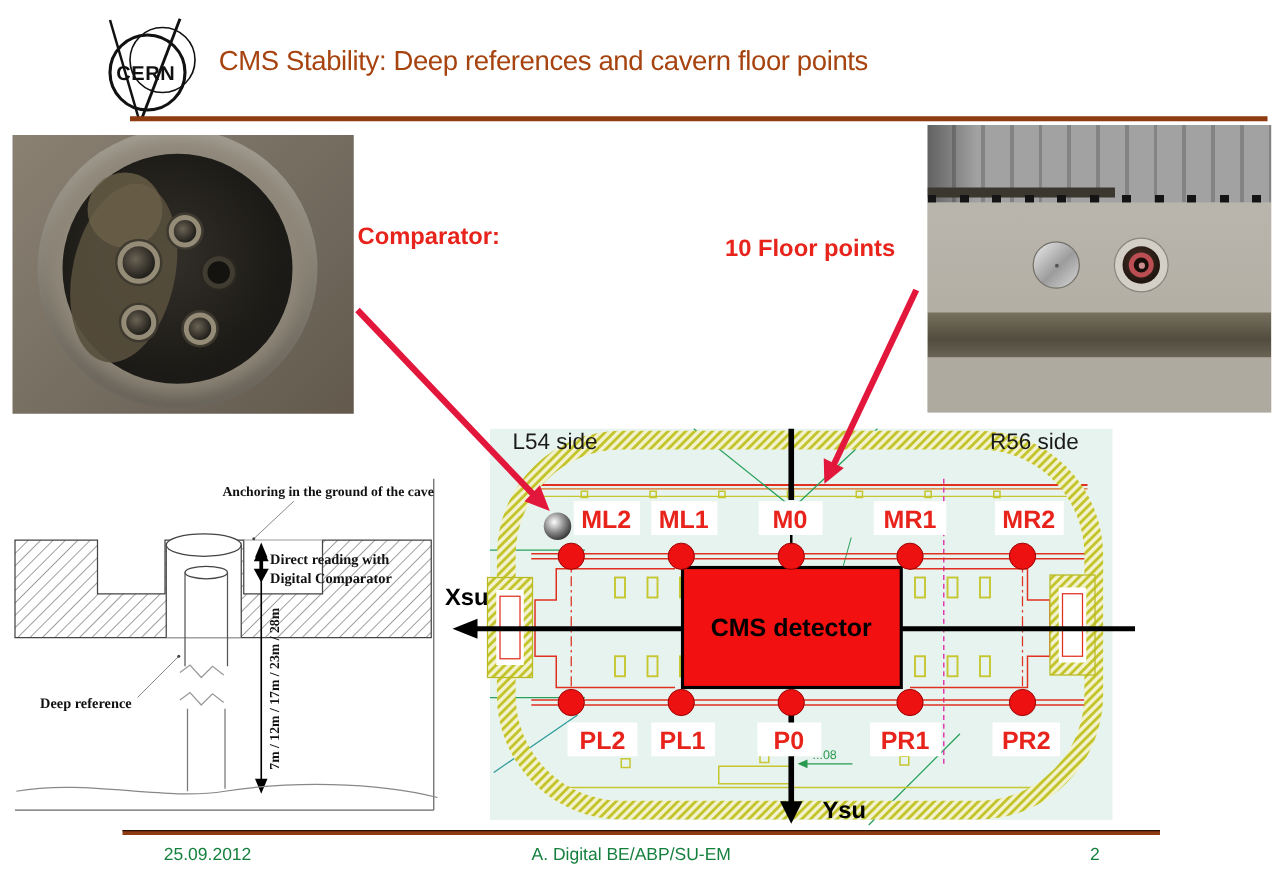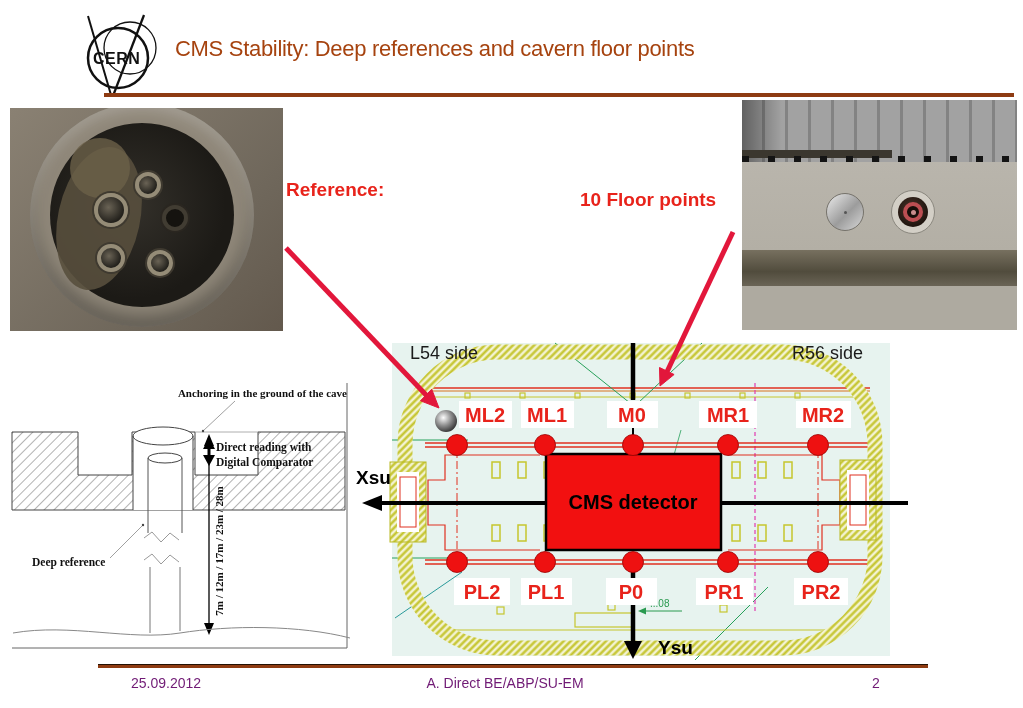--- a/index.html
+++ b/index.html
@@ -11,21 +11,21 @@
   body{width:1023px;height:708px;position:relative;background:#fff;overflow:hidden;
        font-family:"Liberation Sans",sans-serif;}
   .abs{position:absolute}
 
   
   .slide-title{left:175px;top:36px;font-size:22px;letter-spacing:-0.3px;color:var(--title_color);white-space:nowrap}
   .hdr-rule{left:104px;top:93px;width:910px;height:4px;background:var(--divider_color)}
   .ftr-rule{left:98px;top:664px;width:830px;height:4px;background:var(--divider_color);border-top:1px solid #241103}
 
   
-  .ftr{top:675px;font-size:14px;color:#701a75}
+  .ftr{top:675px;font-size:14px;color:#15803d}
   .ftr-date{left:131px}
   .ftr-author{left:350px;width:310px;text-align:center}
   .ftr-page{left:872px}
 
   
   .callout{font-size:19px;font-weight:bold;color:var(--label_red);line-height:1.22}
   .co-ref{left:286px;top:178px}
   .co-floor{left:580px;top:188px}
 
   
@@ -97,21 +97,21 @@
   <div class="abs socket">
     <div class="hole">
         <div class="redring">
           <div class="pin"></div>
         </div>
       </div>
   </div>
 </div>
 
 <div class="abs callout co-ref">
-  <div>Reference:</div>
+  <div>Comparator:</div>
 </div>
 <div class="abs callout co-floor">10 Floor points</div>
 
 <svg class="abs serif" style="left:10px;top:375px" width="345" height="285" viewBox="0 0 345 285">
   <defs>
     <pattern id="bh" width="7" height="7" patternUnits="userSpaceOnUse" patternTransform="rotate(45)">
       <rect width="7" height="7" fill="#ffffff"></rect>
       <line x1="0" y1="0" x2="0" y2="7" stroke="#666" stroke-width="1"></line>
     </pattern>
   </defs>
@@ -304,14 +304,14 @@
   <g style="stroke:var(--arrow_red);fill:var(--arrow_red)">
     <line x1="286" y1="248" x2="428" y2="397" stroke-width="5"></line>
     <polygon points="439,408 420.5,400.8 431.7,389.2"></polygon>
     <line x1="733" y1="232" x2="665" y2="376" stroke-width="5"></line>
     <polygon points="660,386 659.5,367.5 674.1,374.5"></polygon>
   </g>
 </svg>
 
 <div class="abs ftr-rule"></div>
 <div class="abs ftr ftr-date">25.09.2012</div>
-<div class="abs ftr ftr-author">A. Direct BE/ABP/SU-EM</div>
+<div class="abs ftr ftr-author">A. Digital BE/ABP/SU-EM</div>
 <div class="abs ftr ftr-page">2</div>
 
 </body></html>

